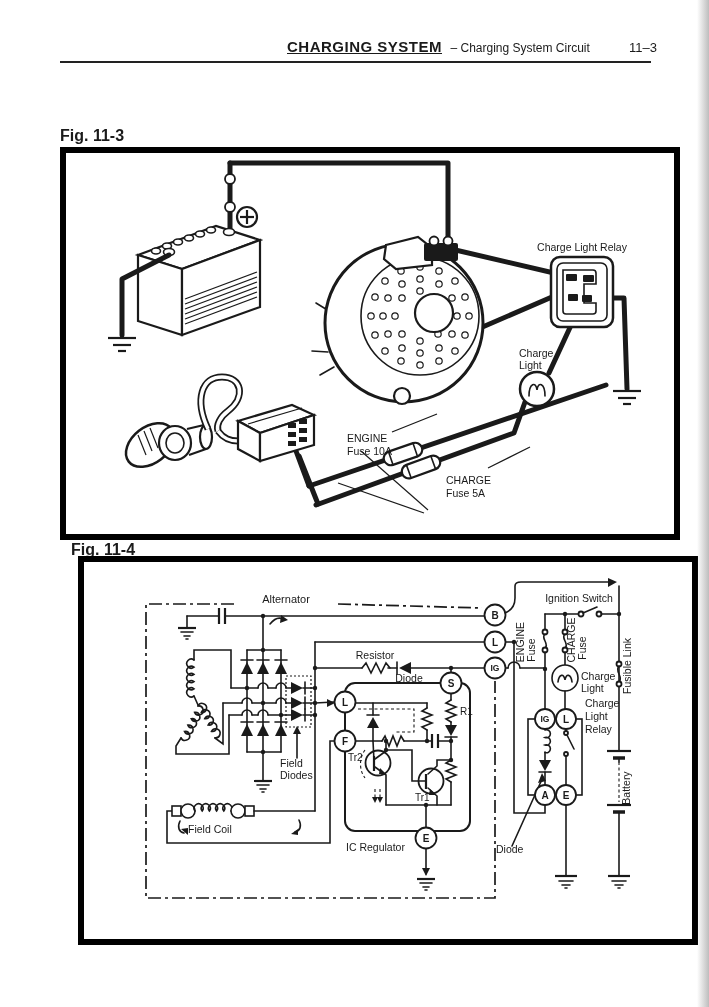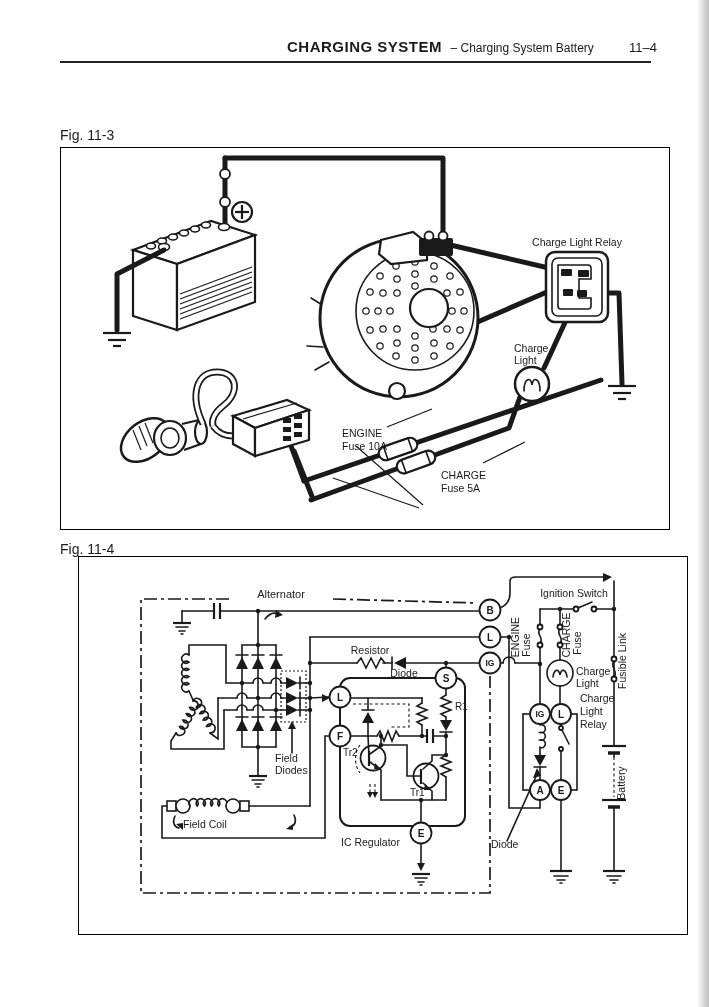--- a/index.html
+++ b/index.html
@@ -1,28 +1,28 @@
 <!DOCTYPE html>
 <html><head>
 <meta charset="utf-8">
 <style>
   html,body{margin:0;padding:0;background:#e8e8e8;}
   .page{position:relative;width:709px;height:1007px;background:#ffffff;overflow:hidden;
         font-family:"Liberation Sans",sans-serif;color:#1a1a1a;}
   .edge-shadow{position:absolute;right:0;top:0;width:12px;height:100%;
         background:linear-gradient(to right,rgba(255,255,255,0),#bdbdbd);}
   .hdr-main{position:absolute;left:287px;top:38px;white-space:nowrap;}
-  .hdr-bold{font-weight:bold;font-size:15px;letter-spacing:.5px;}
+  .hdr-bold{font-weight:bold;font-size:15px;letter-spacing:.5px;text-decoration:underline;}
   .hdr-rest{font-size:12px;margin-left:4px;}
   .hdr-page{position:absolute;right:52px;top:40px;font-size:13px;}
   .hdr-rule{position:absolute;left:60px;right:58px;top:61px;height:0;border-top:2px solid #222;}
   .heading{position:absolute;left:391px;top:85px;font-size:17px;font-weight:bold;
            line-height:22px;letter-spacing:.3px;}
-  .figcap{position:absolute;font-size:14px;font-weight:normal;}
-  .figbox{position:absolute;border:1px solid #000000;background:#fff;text-align:right;}
+  .figcap{position:absolute;font-size:16px;font-weight:bold;}
+  .figbox{position:absolute;border:6px solid #000000;background:#fff;text-align:right;}
   svg{display:block;}
   svg text{font-family:"Liberation Sans",sans-serif;fill:#1a1a1a;font-size:10.5px;}
   .t-mid{text-anchor:middle;}
   .term{font-size:10px;font-weight:bold;text-anchor:middle;}
   .term-sm{font-size:8.5px;font-weight:bold;text-anchor:middle;}
   .ln{stroke:#1a1a1a;stroke-width:1.6;fill:none;stroke-linecap:round;}
   .ln2{stroke:#1a1a1a;stroke-width:2.2;fill:none;}
   .thick{stroke:#1a1a1a;stroke-width:5;fill:none;stroke-linecap:round;stroke-linejoin:round;}
   .thin{stroke:#1a1a1a;stroke-width:1.2;fill:none;}
   .dash{stroke:#1a1a1a;stroke-width:1.7;fill:none;stroke-dasharray:13 4 3 4;}
@@ -32,23 +32,23 @@
   .blk{fill:#1a1a1a;stroke:none;}
   .wht{fill:#fff;}
   .fdash{stroke:#1a1a1a;stroke-width:1.1;fill:none;stroke-dasharray:3 2.5;}
 </style>
 </head>
 <body>
 
 <div class="page">
   <div class="hdr-main">
     <span class="hdr-bold">CHARGING SYSTEM</span>
-    <span class="hdr-rest">– Charging System Battery</span>
+    <span class="hdr-rest">– Charging System Circuit</span>
   </div>
-  <div class="hdr-page">11–4</div>
+  <div class="hdr-page">11–3</div>
   <div class="hdr-rule"></div>
 
 
   <div class="figcap" style="left:60px;top:127px;">Fig. 11-3</div>
   <div class="figbox" style="left:60px;top:147px;width:608px;height:381px;">
     <svg width="608" height="381" viewBox="0 0 608 381">
 
       <g>
         <path class="thick" d="M164,10 L382,10 L382,84"></path>
         <path class="thick" d="M164,10 L164,76"></path>
@@ -219,21 +219,21 @@
       <text class="t-mid" x="516" y="98">Charge Light Relay</text>
       <text x="453" y="204">Charge</text>
       <text x="453" y="216">Light</text>
       <text x="281" y="289">ENGINE</text>
       <text x="281" y="302">Fuse 10A</text>
       <text x="380" y="331">CHARGE</text>
       <text x="380" y="344">Fuse 5A</text>
     </svg>
   </div>
 
-  <div class="figcap" style="left:60px;top:541px;">Fig. 11-4</div>
+  <div class="figcap" style="left:71px;top:541px;">Fig. 11-4</div>
   <div class="figbox" style="left:60px;top:556px;width:608px;height:377px;margin-left:18px;">
     <svg width="608" height="377" viewBox="0 0 608 377">
 
       <g>
         <path class="dash" d="M150,42 L62,42 L62,336 L411,336 L411,119"></path>
         <path class="dash" d="M254,42 L398,46"></path>
       </g>
 
       <g>
         <path class="ln" d="M103,54 L135,54"></path>

